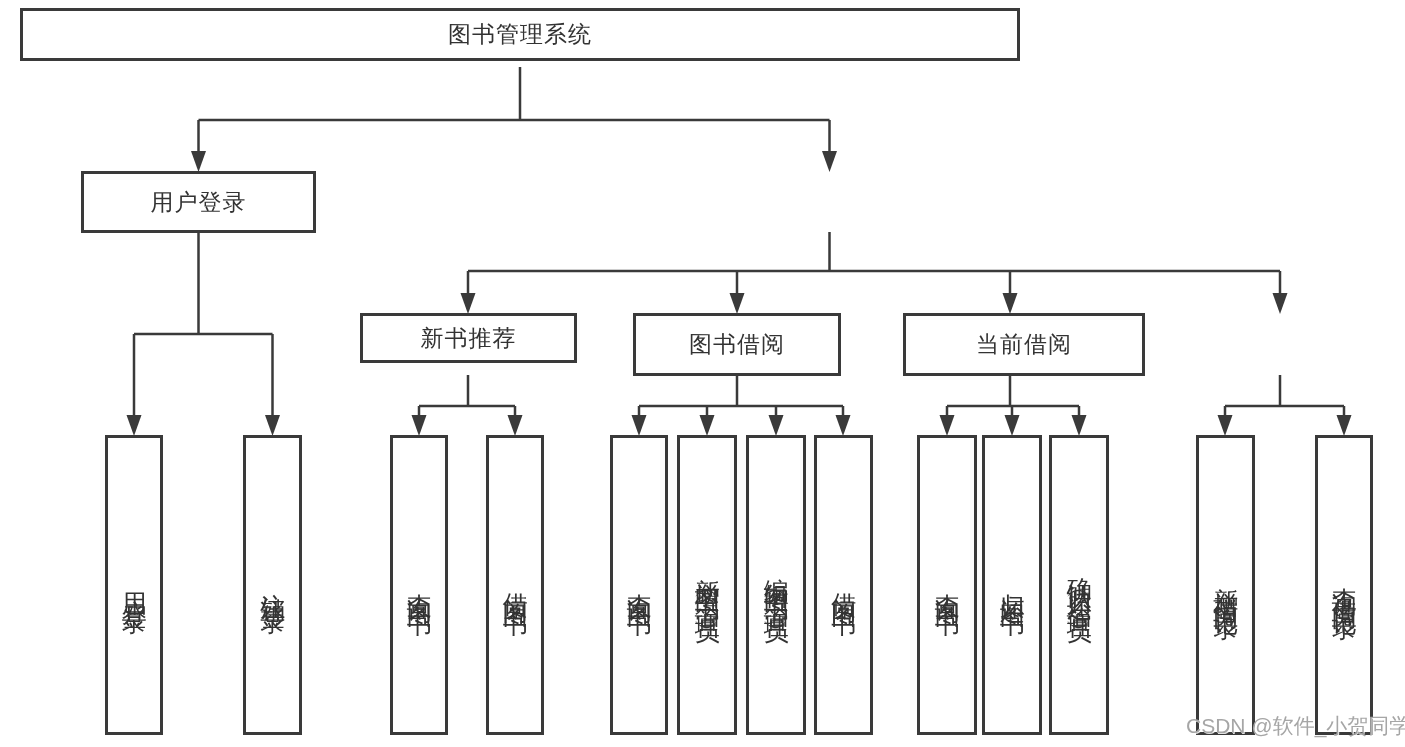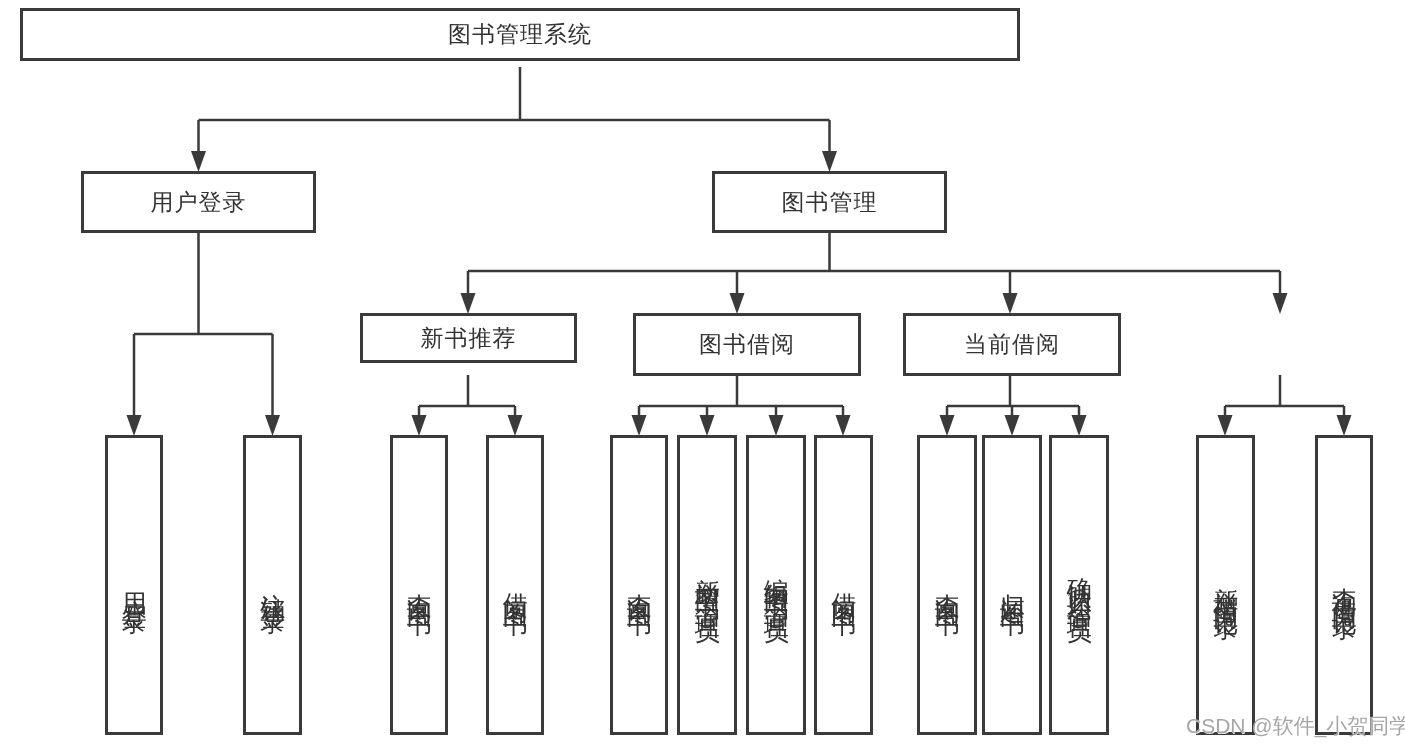--- a/index.html
+++ b/index.html
@@ -79,25 +79,24 @@
       <polygon points="1079,436 1071.5,415 1086.5,415"></polygon>
       <line x1="1225" y1="406" x2="1225" y2="418"></line>
       <polygon points="1225,436 1217.5,415 1232.5,415"></polygon>
       <line x1="1344" y1="406" x2="1344" y2="418"></line>
       <polygon points="1344,436 1336.5,415 1351.5,415"></polygon>
     </svg>
 
   <div class="box hbox" style="left:20px;top:8px;width:1000px;height:53px">图书管理系统</div>
 
   <div class="box hbox" style="left:81px;top:171px;width:235px;height:62px">用户登录</div>
-  <div class="box hbox" style="left:712px;top:171px;width:235px;height:62px">图书管理</div>
 
   <div class="box hbox" style="left:360px;top:313px;width:217px;height:50px">新书推荐</div>
-  <div class="box hbox" style="left:633px;top:313px;width:228px;height:63px">图书借阅</div>
-  <div class="box hbox" style="left:903px;top:313px;width:218px;height:63px">当前借阅</div>
+  <div class="box hbox" style="left:633px;top:313px;width:208px;height:63px">图书借阅</div>
+  <div class="box hbox" style="left:903px;top:313px;width:242px;height:63px">当前借阅</div>
 
   <div class="box vbox" style="left:105px;top:435px;width:58px;height:300px">用户登录</div>
   <div class="box vbox" style="left:243px;top:435px;width:59px;height:300px">注销登录</div>
 
   <div class="box vbox" style="left:390px;top:435px;width:58px;height:300px">查询图书</div>
   <div class="box vbox" style="left:486px;top:435px;width:58px;height:300px">借阅图书</div>
 
   <div class="box vbox" style="left:610px;top:435px;width:58px;height:300px">查询图书</div>
   <div class="box vbox" style="left:677px;top:435px;width:60px;height:300px">新增图书（管理员）</div>
   <div class="box vbox" style="left:746px;top:435px;width:60px;height:300px">编辑图书（管理员）</div>

